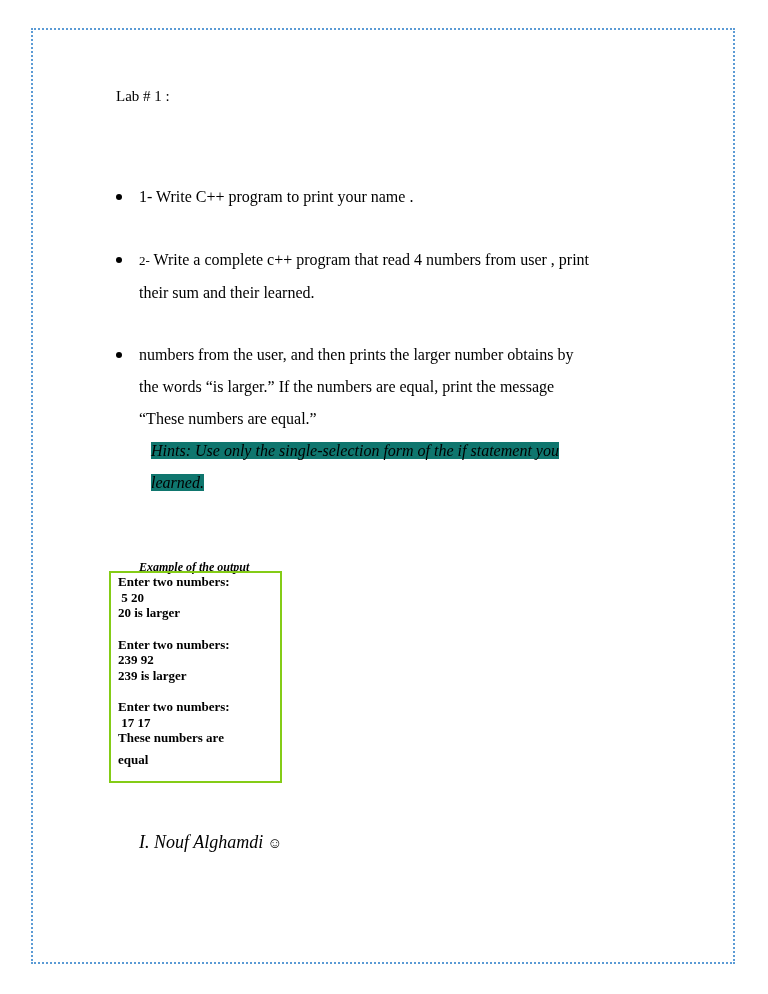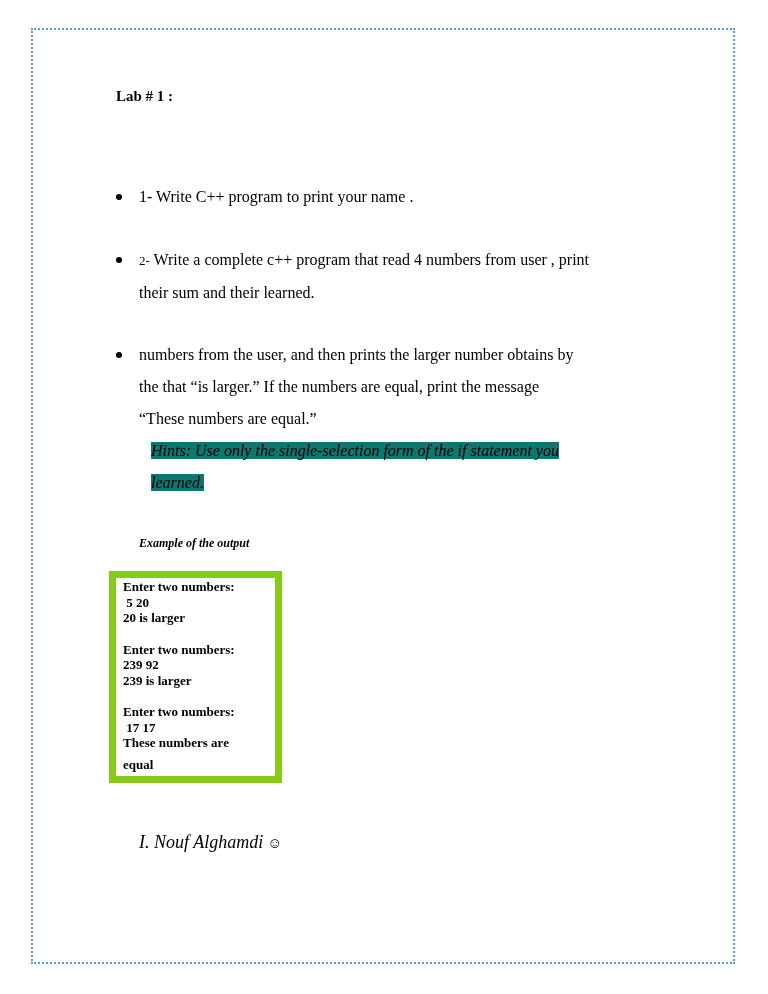--- a/index.html
+++ b/index.html
@@ -22,21 +22,21 @@
       width: 704px;
       height: 936px;
       border: 2px dotted #5b9bd5;
       box-sizing: border-box;
     }
     .title {
       position: absolute;
       left: 116px;
       top: 86px;
       font-size: 15px;
-      font-weight: bold;
+      font-weight: normal;
       line-height: 20px;
       margin: 0;
     }
     .bullet-item {
       position: absolute;
       left: 112px;
       width: 580px;
     }
     .bullet-dot {
       position: absolute;
@@ -59,33 +59,33 @@
     .hint {
       font-style: italic;
     }
     .hint span {
       background: #0f766e;
       margin-left: 12px;
     }
     .example-label {
       position: absolute;
       left: 139px;
-      top: 535px;
+      top: 559px;
       font-size: 12px;
       font-weight: bold;
       font-style: italic;
       line-height: 16px;
     }
     .output-box {
       position: absolute;
       left: 109px;
       top: 571px;
       width: 173px;
       height: 212px;
-      border: 7px solid #84cc16;
+      border: 2px solid #84cc16;
       box-sizing: border-box;
       padding: 1px 12px 0 7px;
       font-size: 13px;
       font-weight: bold;
       line-height: 15.5px;
     }
     .output-box .line {
       white-space: pre;
       display: block;
     }
@@ -129,21 +129,21 @@
   <div class="bullet-text" style="top:0;">
     <div><span class="small-num">2-</span><span> Write a complete c++ program that read 4 numbers from user , print</span></div>
     <div>their sum and their learned.</div>
   </div>
 </div>
 
 <div class="bullet-item" style="top:339px;">
   <span class="bullet-dot" style="top:13px;"></span>
   <div class="bullet-text" style="top:0;">
     <div>numbers from the user, and then prints the larger number obtains by</div>
-    <div>the that “is larger.” If the numbers are equal, print the message</div>
+    <div>the words “is larger.” If the numbers are equal, print the message</div>
     <div>“These numbers are equal.”</div>
     <div class="hint"><span>Hints: Use only the single-selection form of the if statement you</span></div>
     <div class="hint"><span>learned.</span></div>
   </div>
 </div>
 
 <div class="example-label">Example of the output</div>
 
 <div class="output-box">
   <span class="line">Enter two numbers:</span>

